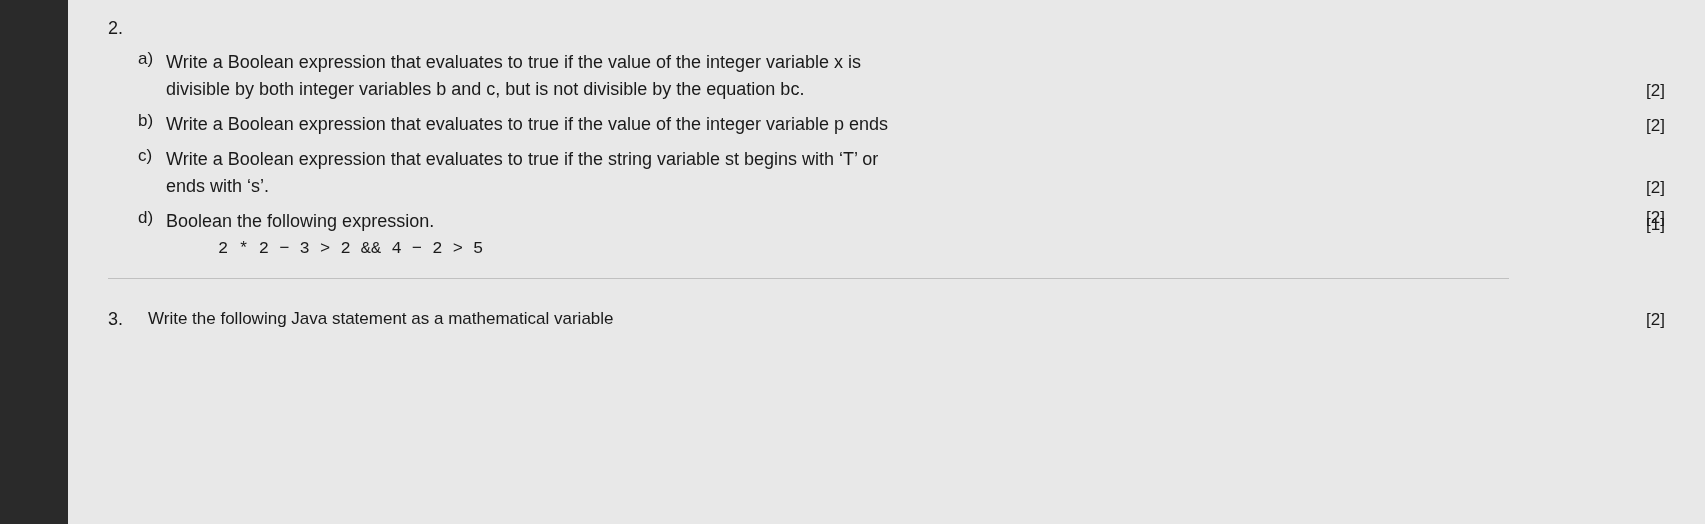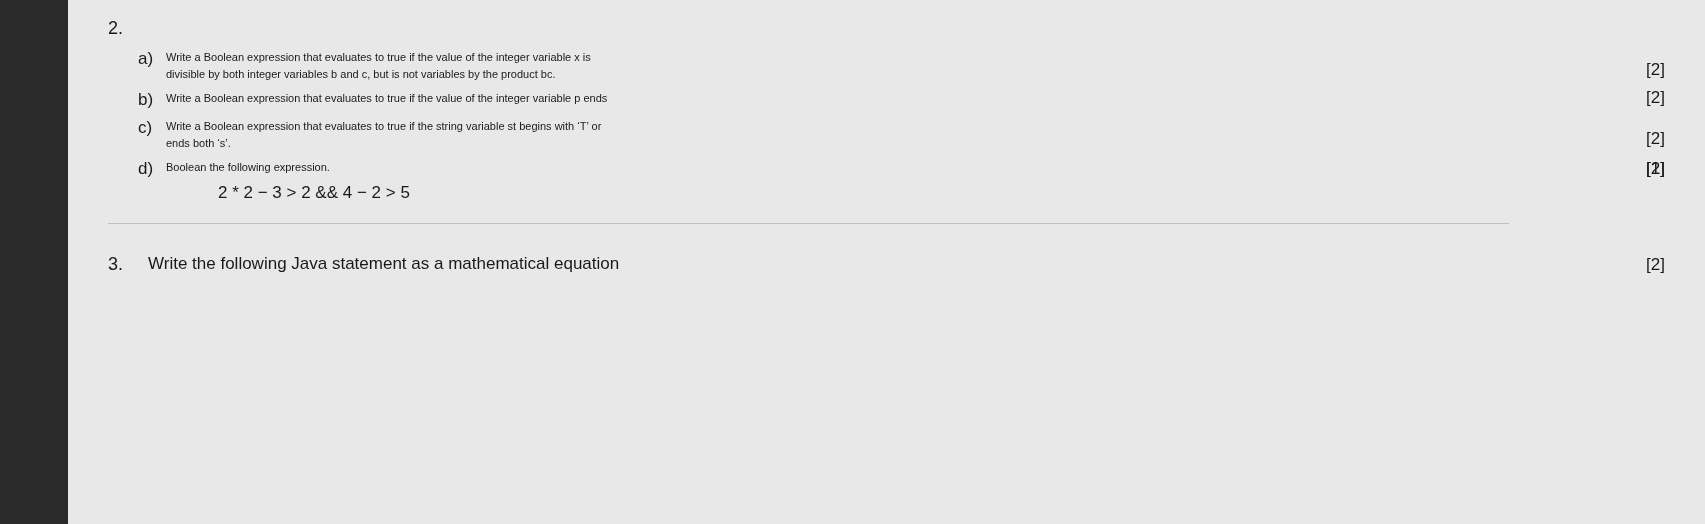--- a/index.html
+++ b/index.html
@@ -47,21 +47,21 @@
       margin-bottom: 4px;
     }
 
     .sub-label {
       min-width: 28px;
       font-size: 17px;
     }
 
     .sub-text {
       flex: 1;
-      font-size: 11px;
+      font-size: 18px;
       line-height: 1.5;
       padding-right: 80px;
     }
 
     .sub-question-wrapper {
       position: relative;
       margin-bottom: 8px;
     }
 
     .sub-question-inner {
@@ -73,21 +73,21 @@
       position: absolute;
       right: 0;
       bottom: 2px;
       font-size: 17px;
     }
 
     .expression-line {
       padding-left: 110px;
       font-size: 17px;
       margin-top: 2px;
-      font-family: Liberation Sans, sans-serif;
+      font-family: Liberation Mono, monospace;
     }
 
     .question3 {
       margin-top: 30px;
     }
 
     .divider {
       border: none;
       border-top: 1px solid #c0c0c0;
       margin: 20px 0;
@@ -102,42 +102,42 @@
   <div class="content-area">
 
     <div class="question-block">
       <div class="question-number">2.</div>
 
       <div class="sub-question-wrapper">
         <div class="sub-question-inner">
           <span class="sub-label">a)</span>
           <div class="sub-text">
             <span>Write a Boolean expression that evaluates to true if the value of the integer variable x is</span><br>
-            <span>divisible by both integer variables b and c, but is not variables by the product bc.</span>
+            <span>divisible by both integer variables b and c, but is not divisible by the equation bc.</span>
           </div>
         </div>
         <div class="two-line-marks">[2]</div>
       </div>
 
       <div class="sub-question-wrapper" style="margin-bottom:8px;">
         <div class="sub-question-inner">
           <span class="sub-label">b)</span>
           <div class="sub-text">
             <span>Write a Boolean expression that evaluates to true if the value of the integer variable p ends</span><br>
           </div>
         </div>
         <div class="two-line-marks">[2]</div>
       </div>
 
       <div class="sub-question-wrapper" style="margin-bottom:8px;">
         <div class="sub-question-inner">
           <span class="sub-label">c)</span>
           <div class="sub-text">
             <span>Write a Boolean expression that evaluates to true if the string variable st begins with ‘T’ or</span><br>
-            <span>ends both ‘s’.</span>
+            <span>ends with ‘s’.</span>
           </div>
         </div>
         <div class="two-line-marks">[2]</div>
       </div>
 
       <div class="sub-question-wrapper" style="margin-bottom:4px;">
         <div class="sub-question-inner">
           <span class="sub-label">d)</span>
           <div class="sub-text">
             <span>Boolean the following expression.</span>
@@ -148,19 +148,19 @@
       </div>
       <div class="expression-line">2 * 2 − 3 &gt; 2 &amp;&amp; 4 − 2 &gt; 5</div>
 
     </div>
 
     <hr class="divider">
 
     <div class="question3">
       <div style="display:flex; position:relative;">
         <span style="min-width:40px; font-size:18px;">3.</span>
-        <span style="font-size:17px; flex:1; padding-right:60px;">Write the following Java statement as a mathematical equation</span>
+        <span style="font-size:17px; flex:1; padding-right:60px;">Write the following Java statement as a mathematical variable</span>
         <span style="position:absolute; right:0; bottom:0; font-size:17px;">[2]</span>
       </div>
     </div>
 
   </div>
 </div>
 
 </body></html>

